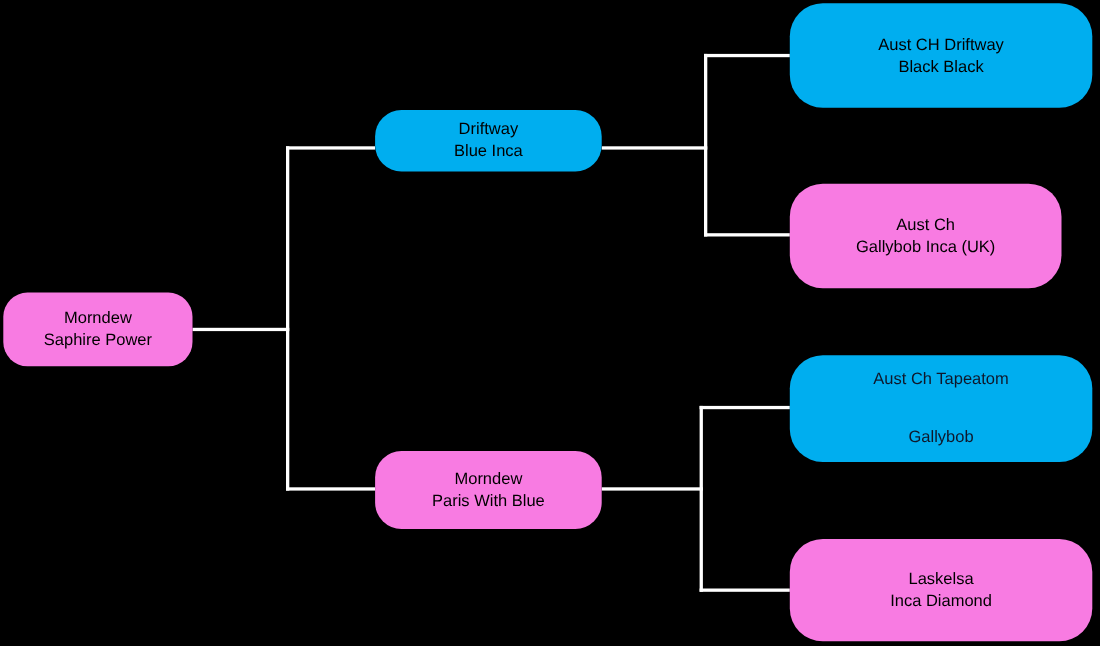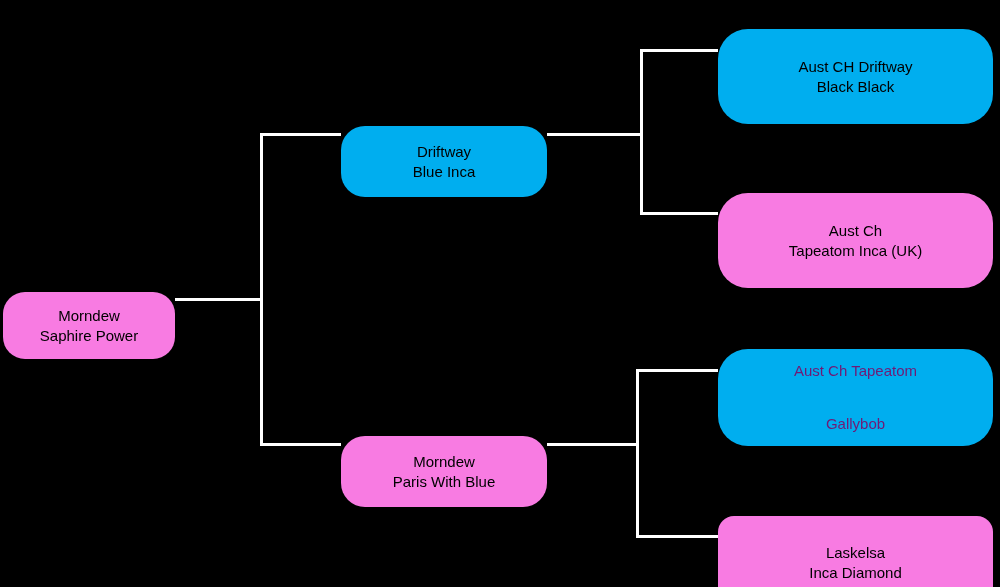--- a/index.html
+++ b/index.html
@@ -18,33 +18,32 @@
   .node {
     position: absolute;
     display: flex;
     flex-direction: column;
     align-items: center;
     justify-content: center;
     text-align: center;
     color: #000;
     font-size: 15px;
     line-height: 20px;
-    margin-top: 26px;
   }
   .node .nline { white-space: nowrap; }
   .line { position: absolute; background: #fff; }
 
   
   .n-subject   { left: 3px;   top: 266px; width: 172px; height: 67px; border-radius: 22px; }
-  .n-sire      { left: 341px; top: 100px; width: 206px; height: 71px; border-radius: 24px; }
+  .n-sire      { left: 341px; top: 100px; width: 206px; height: 56px; border-radius: 24px; }
   .n-dam       { left: 341px; top: 410px; width: 206px; height: 71px; border-radius: 24px; }
   .n-sire-sire { left: 718px; top: 3px;   width: 275px; height: 95px; border-radius: 30px; }
-  .n-sire-dam  { left: 718px; top: 167px; width: 275px; height: 95px; border-radius: 30px; }
+  .n-sire-dam  { left: 718px; top: 167px; width: 247px; height: 95px; border-radius: 30px; }
   .n-dam-sire  { left: 718px; top: 323px; width: 275px; height: 97px; border-radius: 30px; }
-  .n-dam-dam   { left: 718px; top: 490px; width: 275px; height: 93px; border-radius: 16px; }
+  .n-dam-dam   { left: 718px; top: 490px; width: 275px; height: 93px; border-radius: 30px; }
 
   
   .l-h1 { left: 175px; top: 298px; width: 88px;  height: 3px; }
   .l-v1 { left: 260px; top: 133px; width: 3px;   height: 313px; }
   .l-h2 { left: 260px; top: 133px; width: 81px;  height: 3px; }
   .l-h3 { left: 260px; top: 443px; width: 81px;  height: 3px; }
   .l-h4 { left: 547px; top: 133px; width: 96px;  height: 3px; }
   .l-v2 { left: 640px; top: 49px;  width: 3px;   height: 166px; }
   .l-h5 { left: 640px; top: 49px;  width: 78px;  height: 3px; }
   .l-h6 { left: 640px; top: 212px; width: 78px;  height: 3px; }
@@ -86,24 +85,24 @@
     <div class="nline">Paris With Blue</div>
   </div>
 
   <div class="node n-sire-sire" style="background: rgb(0, 174, 239); color: rgb(0, 0, 0);">
     <div class="nline">Aust CH Driftway</div>
     <div class="nline">Black Black</div>
   </div>
 
   <div class="node n-sire-dam" style="background: rgb(248, 123, 226); color: rgb(0, 0, 0);">
     <div class="nline">Aust Ch</div>
-    <div class="nline">Tapeatom Inca (UK)</div>
+    <div class="nline">Gallybob Inca (UK)</div>
   </div>
 
-  <div class="node n-dam-sire" style="background: rgb(0, 174, 239); color: #701a75; gap: 33px;">
+  <div class="node n-dam-sire" style="background: rgb(0, 174, 239); color: #0f172a; gap: 33px;">
     <div class="nline">Aust Ch Tapeatom</div>
     <div class="nline">Gallybob</div>
   </div>
 
   <div class="node n-dam-dam" style="background: rgb(248, 123, 226); color: rgb(0, 0, 0);">
     <div class="nline">Laskelsa</div>
     <div class="nline">Inca Diamond</div>
   </div>
 
 </div>

